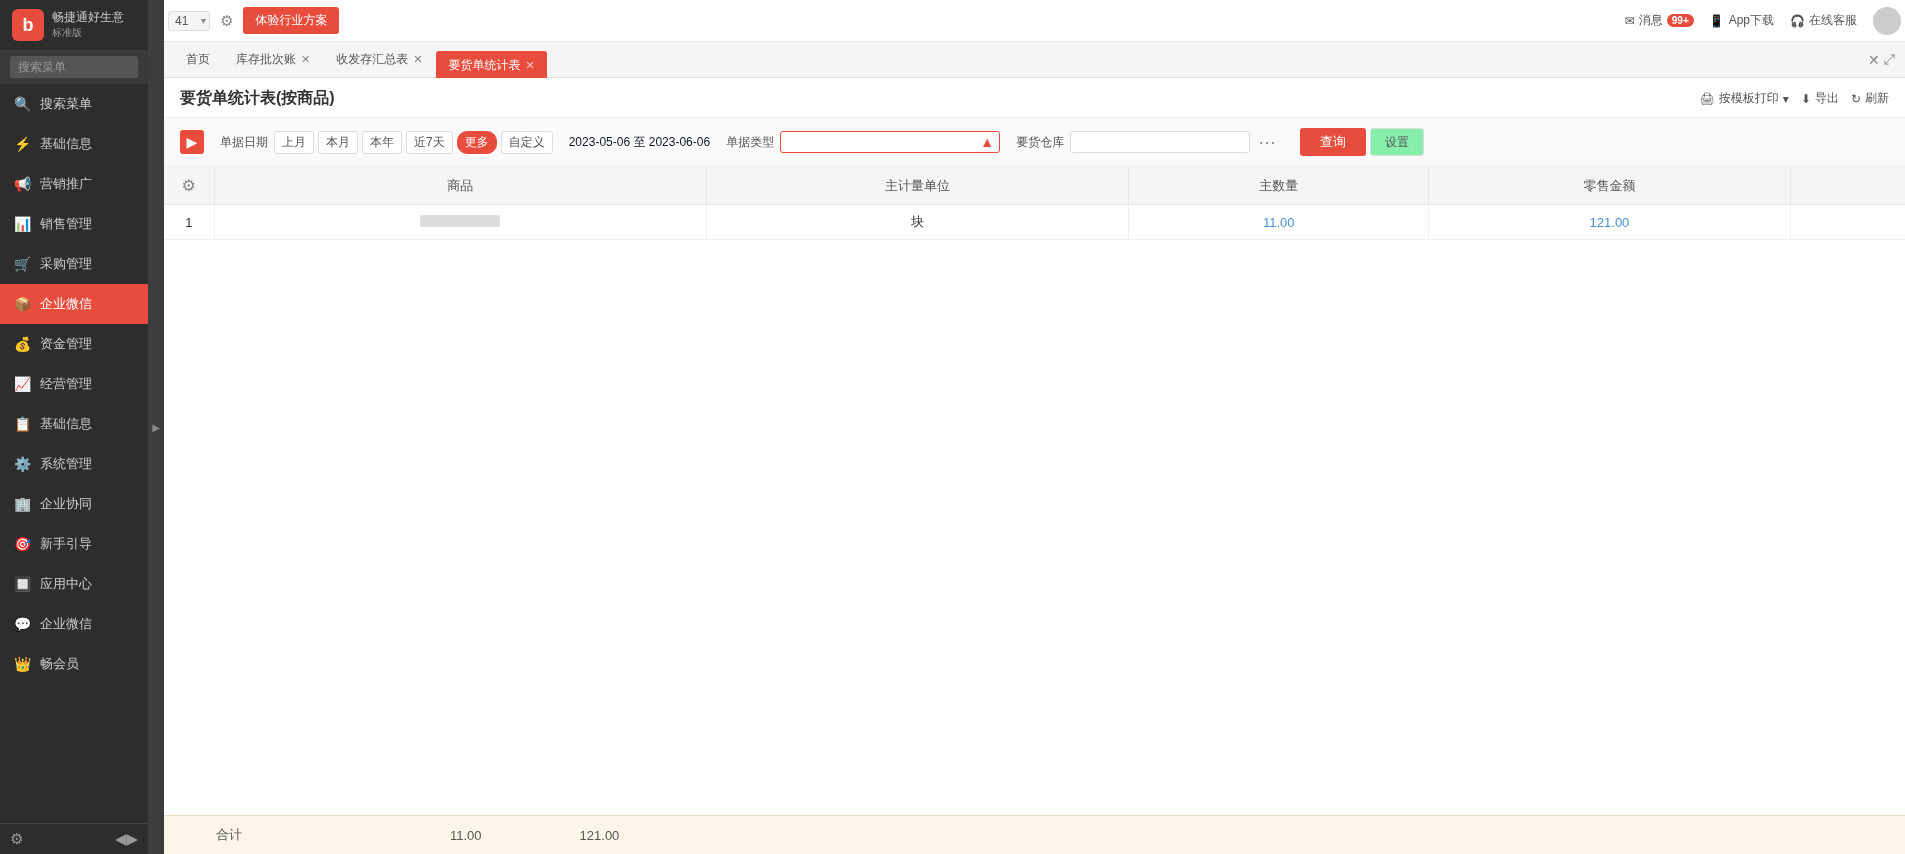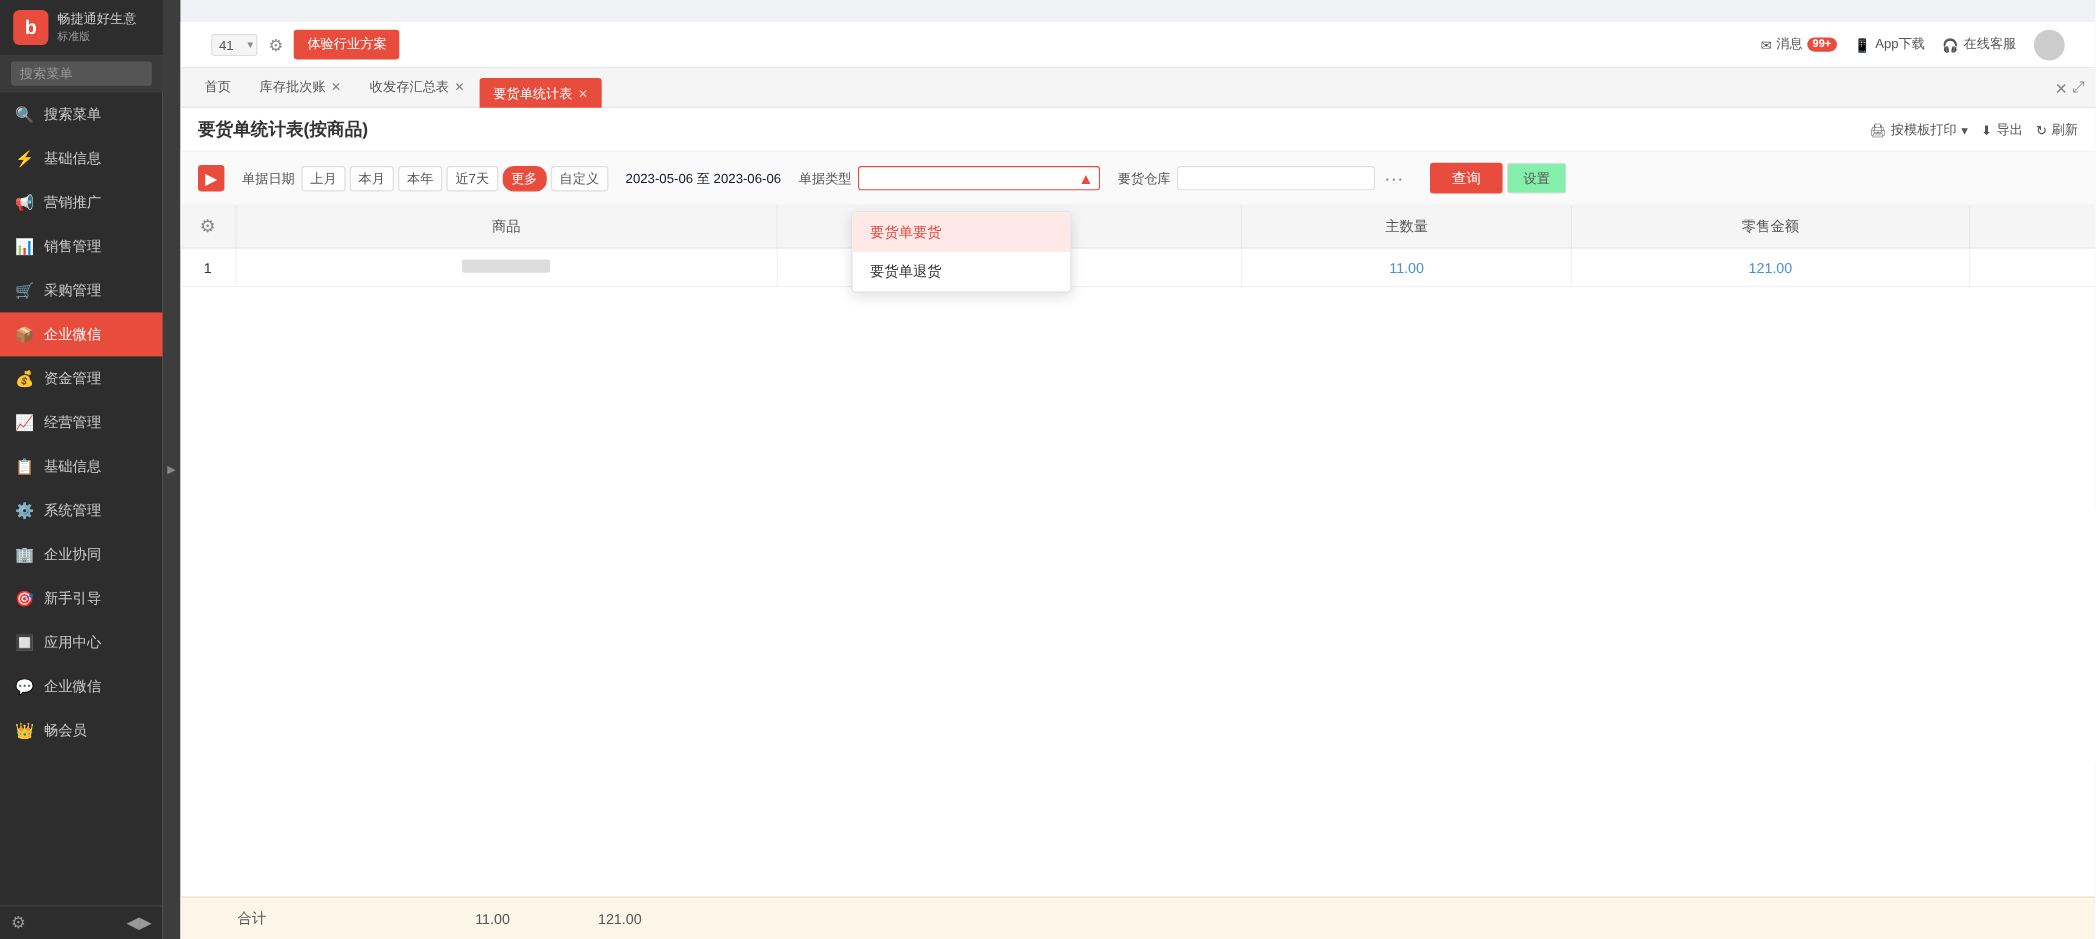--- a/index.html
+++ b/index.html
@@ -79,25 +79,24 @@
       flex-direction: column;
       overflow: hidden;
     }
 
     
     .topbar {
       height: 42px;
       background: #fff;
       display: flex;
       align-items: center;
-      padding: 0 28px;
+      padding: 0 4px;
       border-bottom: 1px solid #e8e8e8;
       gap: 10px;
       flex-shrink: 0;
-      margin-top: 20px;
     }
     .topbar-store-select {
       border: 1px solid #ddd;
       border-radius: 3px;
       padding: 2px 20px 2px 6px;
       background: #f5f5f5;
       font-size: 12px;
       color: #555;
       appearance: none;
       cursor: pointer;
@@ -332,21 +331,21 @@
 
     
     .table-footer {
       background: #fdf6e8;
       display: flex;
       align-items: center;
       padding: 10px 12px;
       border-top: 1px solid #e8dfc0;
       font-size: 13px;
       color: #555;
-      gap: 30px;
+      gap: 48px;
       position: absolute;
       bottom: 0;
       left: 0;
       right: 0;
     }
     .footer-total-label { padding-left: 40px; font-size: 13px; }
 
     .col-settings { color: #888; cursor: pointer; font-size: 16px; }
   </style>
 </head>
@@ -542,24 +541,20 @@
         <span class="filter-label">要货仓库</span>
         <input type="text" class="filter-warehouse-input" value="" style="">
         <span class="filter-more-btn">···</span>
       </div>
 
       <div class="filter-buttons">
         <button class="query-btn">查询</button>
         <button class="settings-btn">设置</button>
       </div>
 
-      <div class="dropdown-overlay" id="type-dropdown">
-      <div class="dropdown-item selected">要货单要货</div>
-          <div class="dropdown-item">要货单退货</div>
-        </div>
     </div>
 
     <div class="table-wrapper">
       <table>
         <thead>
           <tr>
             <th style="width:50px;">
               <span class="col-settings">⚙</span>
             </th>
             <th>商品</th>

